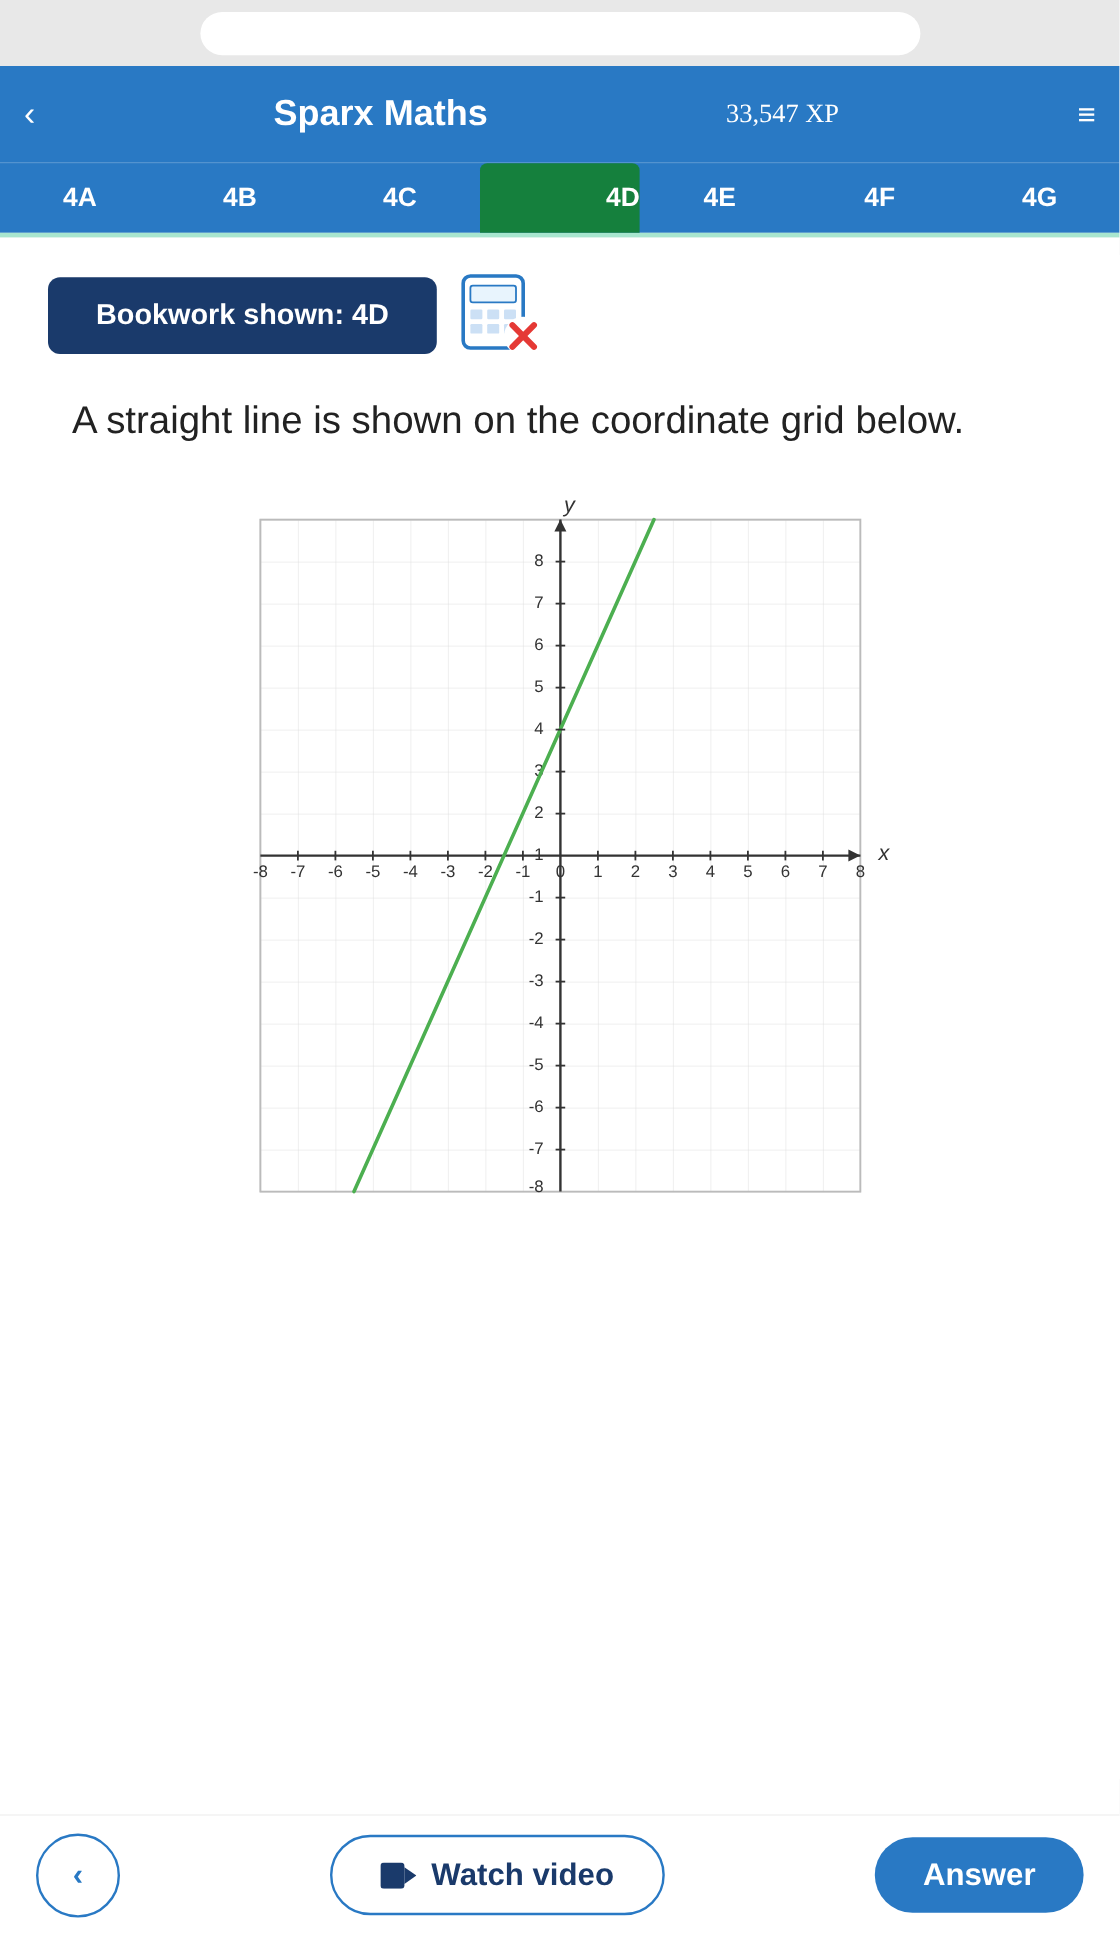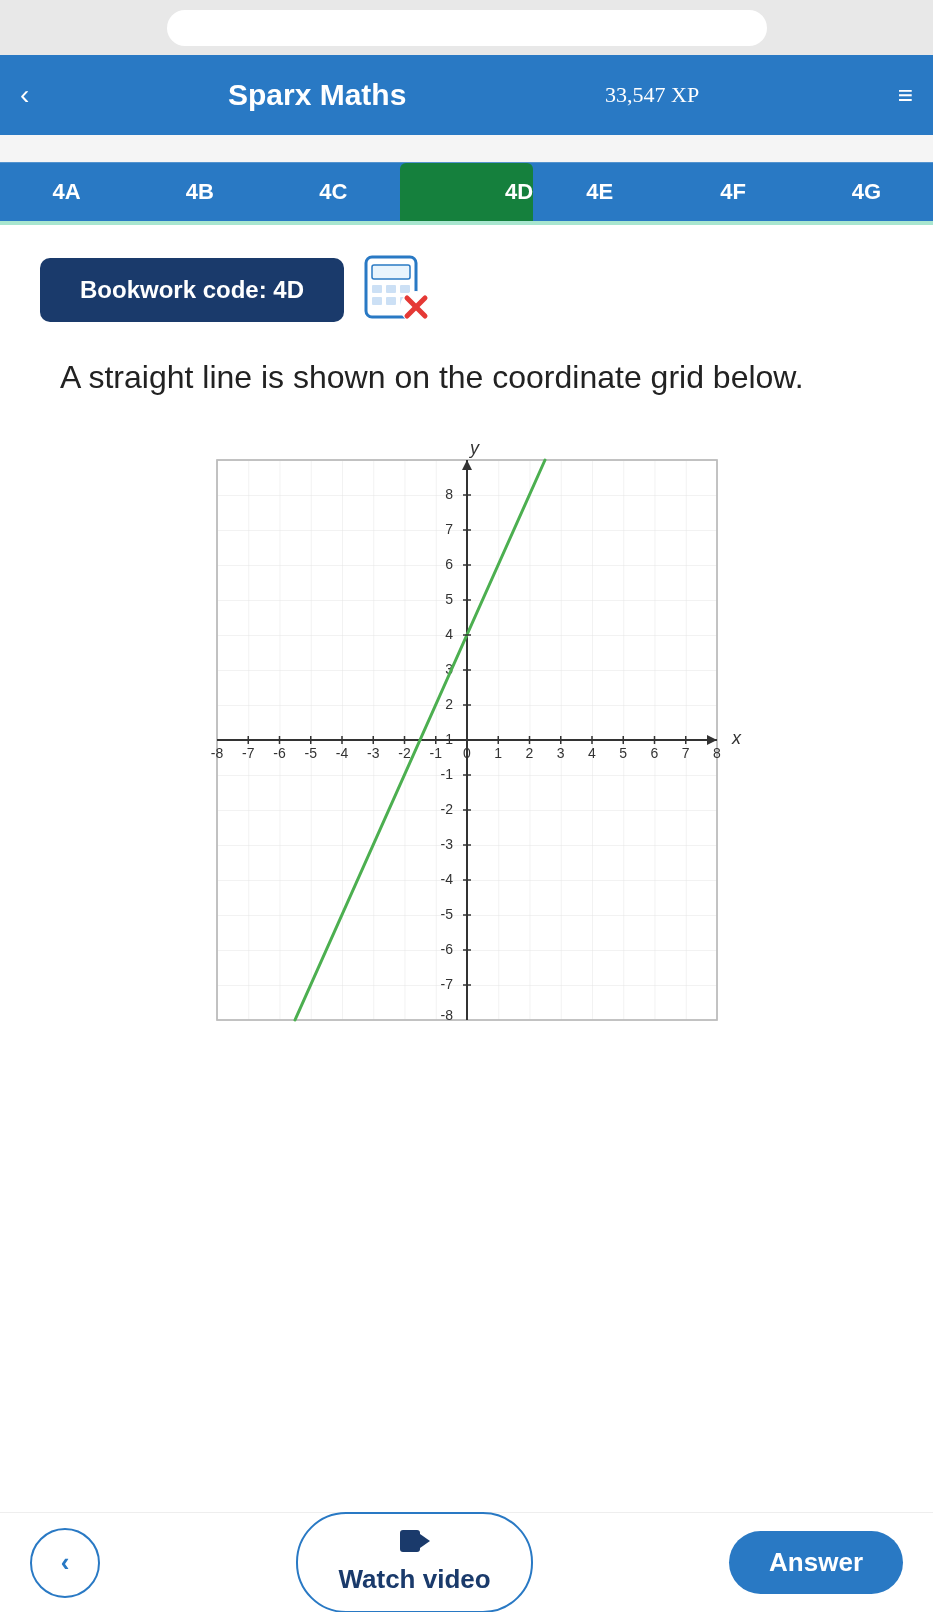--- a/index.html
+++ b/index.html
@@ -58,21 +58,20 @@
       color: white;
       font-size: 26px;
       cursor: pointer;
     }
 
     
     .tabs-container {
       background: #2979c4;
       display: flex;
       border-top: 1px solid rgba(255,255,255,0.2);
-      margin-top: 27px;
     }
     .tab {
       flex: 1;
       text-align: center;
       padding: 16px 0;
       color: white;
       font-size: 22px;
       font-weight: 600;
       cursor: pointer;
     }
@@ -165,21 +164,20 @@
       background: white;
       color: #1a3a6b;
       font-size: 26px;
       font-weight: 700;
       padding: 16px 40px;
       border-radius: 50px;
       cursor: pointer;
       display: flex;
       align-items: center;
       gap: 12px;
-      flex-direction: column;
     }
     .btn-answer {
       background: #2979c4;
       color: #ffffff;
       font-size: 26px;
       font-weight: 700;
       padding: 16px 40px;
       border-radius: 50px;
       cursor: pointer;
       border: none;
@@ -212,21 +210,21 @@
   <div class="tab">4E</div>
   <div class="tab">4F</div>
   <div class="tab">4G</div>
 </div>
 
 <div class="progress-line"></div>
 
 <div class="content">
 
   <div class="bookwork-row">
-    <div class="bookwork-badge">Bookwork code: 4D</div>
+    <div class="bookwork-badge">Bookwork shown: 4D</div>
 
     <div class="calc-icon">
       <svg width="70" height="70" viewBox="0 0 70 70" xmlns="http://www.w3.org/2000/svg">
 
         <rect x="2" y="2" width="50" height="60" rx="6" ry="6" fill="white" stroke="#2979c4" stroke-width="3"></rect>
 
         <rect x="8" y="10" width="38" height="14" rx="2" ry="2" fill="#e8f4fd" stroke="#2979c4" stroke-width="1.5"></rect>
 
         <rect x="8" y="30" width="10" height="8" rx="1" fill="#cce0f5"></rect>
         <rect x="22" y="30" width="10" height="8" rx="1" fill="#cce0f5"></rect>

